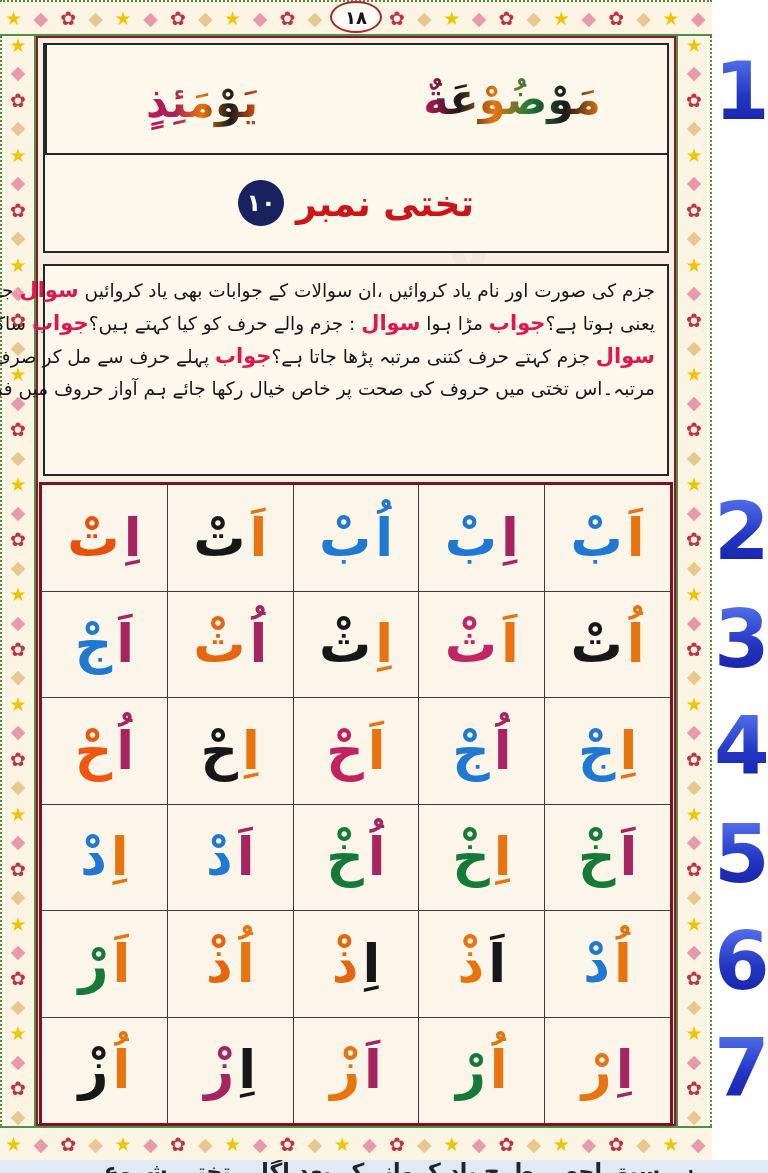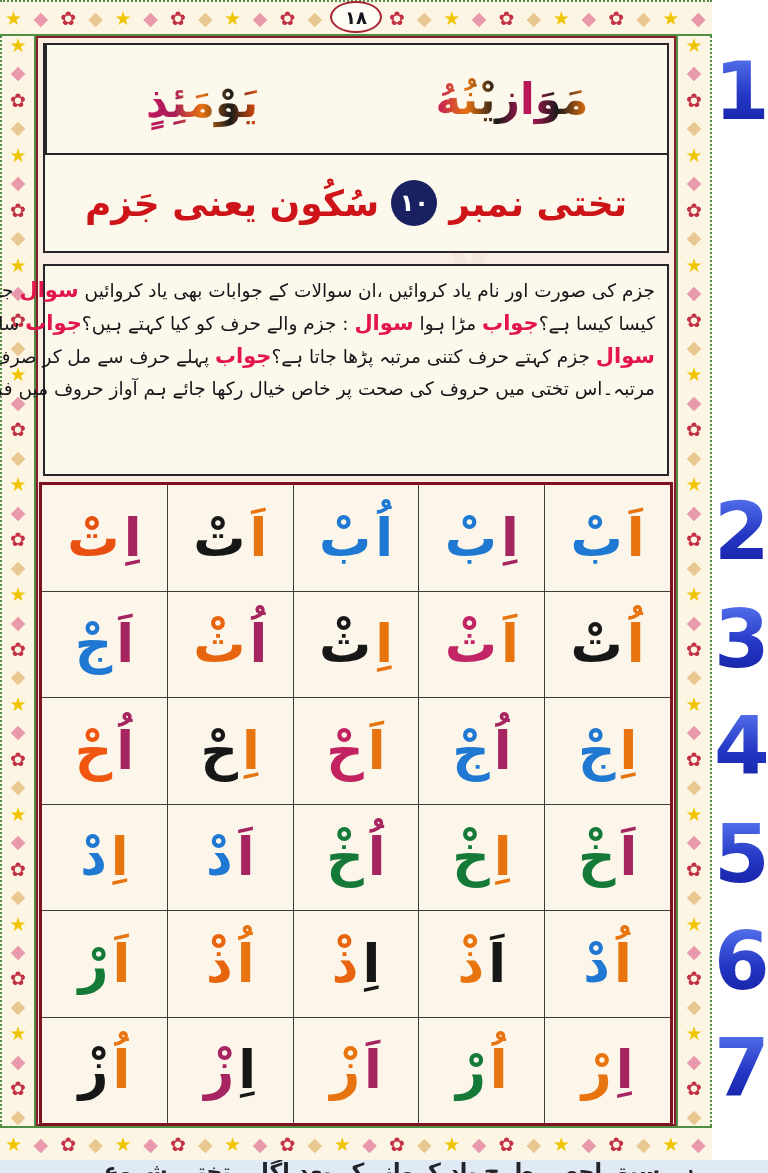--- a/index.html
+++ b/index.html
@@ -221,36 +221,35 @@
       <span>۱۸</span>
     </div>
 
     <div class="content">
       <span class="ghost" style="left:40px; top:430px;">ق</span>
       <span class="ghost" style="left:380px; top:120px;">لا</span>
 
       <div class="header-box">
         <div class="words-row">
             <div class="wcell">
-              <span class="word grad" style="background-image: linear-gradient(90deg, rgb(194, 24, 91), rgb(232, 116, 16), rgb(26, 26, 26), rgb(194, 24, 91), rgb(26, 26, 26), rgb(232, 116, 16));">مَوَازِيْنُهُ</span>
+              <span class="word grad" style="background-image: linear-gradient(90deg, rgb(194, 24, 91), rgb(26, 26, 26), rgb(232, 116, 16), rgb(28, 122, 60), rgb(26, 26, 26), rgb(232, 116, 16));">مَوْضُوْعَةٌ</span>
             </div>
             <div class="wcell">
               <span class="word grad" style="background-image: linear-gradient(90deg, rgb(194, 24, 91), rgb(168, 30, 90), rgb(232, 116, 16), rgb(26, 26, 26), rgb(232, 80, 15)); margin-top: 6px;">يَوْمَئِذٍ</span>
             </div>
           </div>
         <div class="title-row">
           <span class="tpart">تختی نمبر</span>
           <span class="tcircle">۱۰</span>
-          <span class="tpart">سُکُون یعنی جَزم</span>
         </div>
       </div>
 
       <div class="para-box">
           <div class="pline"><span>جزم کی صورت اور نام یاد کروائیں ،ان سوالات کے جوابات بھی یاد کروائیں </span><span class="hot">سوال</span><span> جزم</span></div>
-          <div class="pline"><span>کیسا کیسا ہے؟</span><span class="hot">جواب</span><span> مڑا ہوا </span><span class="hot">سوال</span><span> : جزم والے حرف کو کیا کہتے ہیں؟</span><span class="hot">جواب</span><span> ساکن</span></div>
+          <div class="pline"><span>یعنی ہوتا ہے؟</span><span class="hot">جواب</span><span> مڑا ہوا </span><span class="hot">سوال</span><span> : جزم والے حرف کو کیا کہتے ہیں؟</span><span class="hot">جواب</span><span> ساکن</span></div>
           <div class="pline"><span class="hot">سوال</span><span> جزم کہتے حرف کتنی مرتبہ پڑھا جاتا ہے؟</span><span class="hot">جواب</span><span> پہلے حرف سے مل کر صرف ایک</span></div>
           <div class="pline"><span>مرتبہ۔اس تختی میں حروف کی صحت پر خاص خیال رکھا جائے ہم آواز حروف میں فرق خوب</span></div>
         </div>
 
       <div class="qgrid">
           <div class="cell">
             <span style="color: rgb(232, 116, 16);">اَ</span>
             <span style="color: rgb(31, 120, 209);">بْ</span>
           </div>
           <div class="cell">

